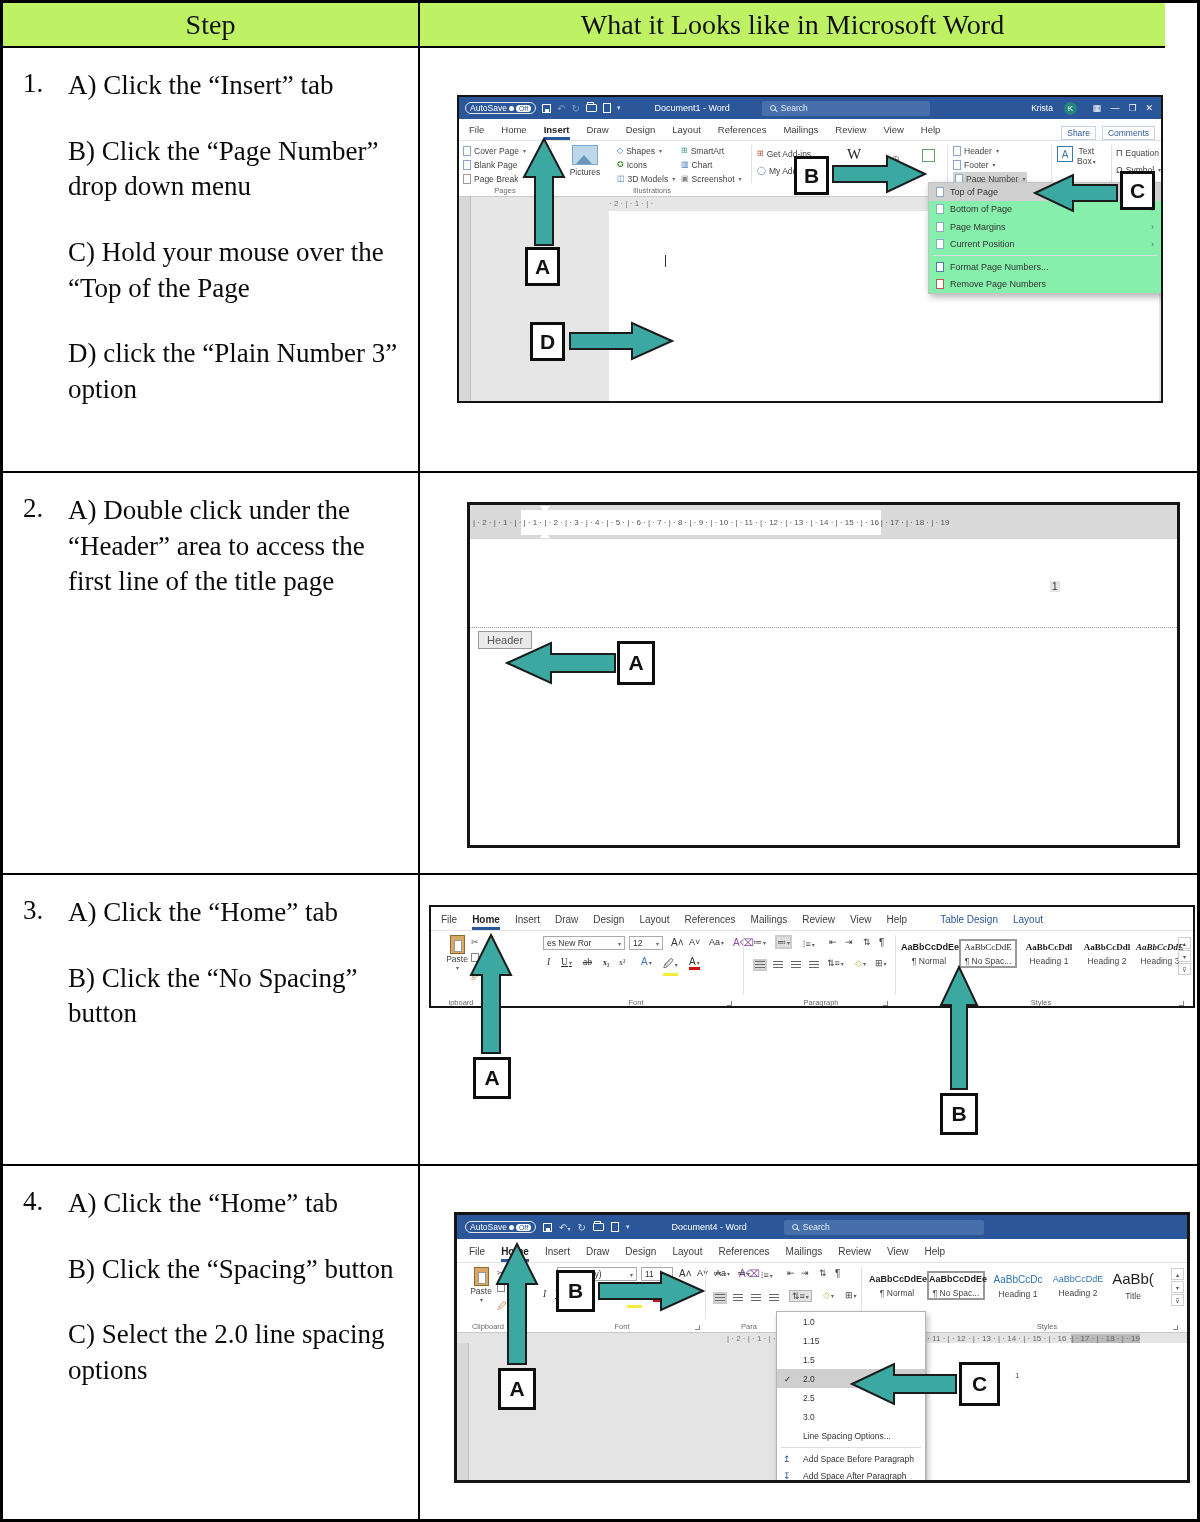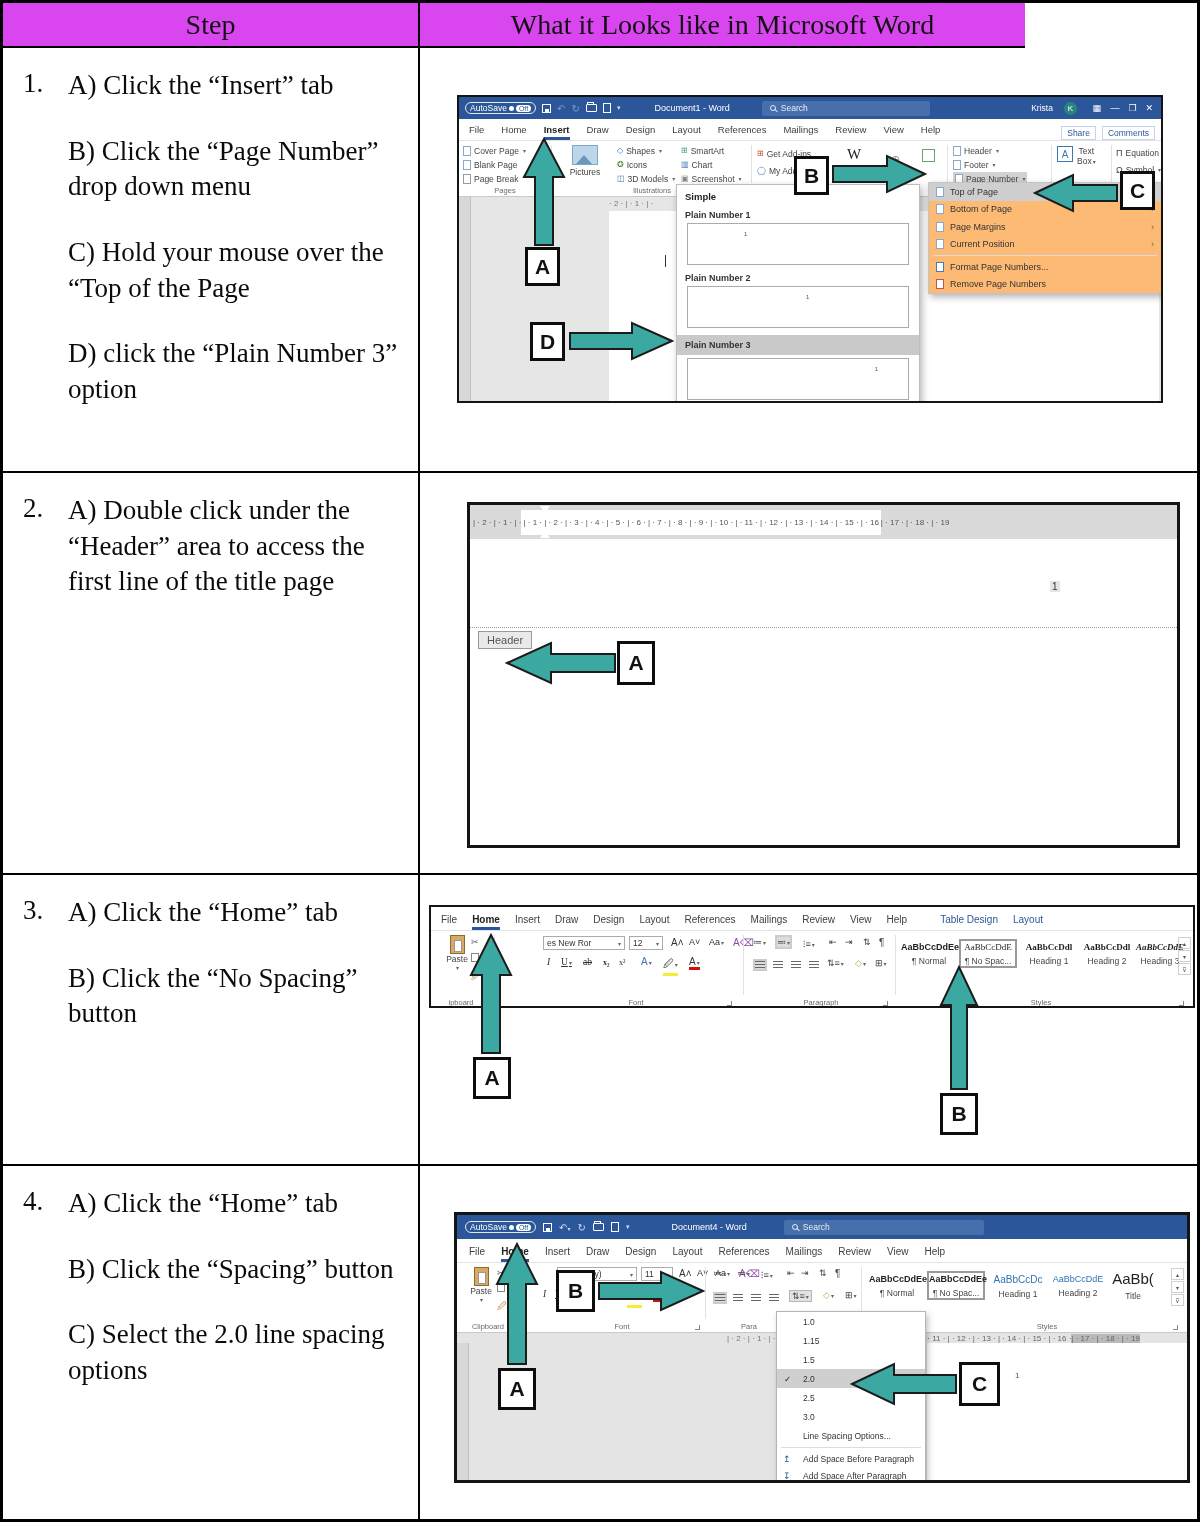--- a/index.html
+++ b/index.html
@@ -1,20 +1,20 @@
 <!DOCTYPE html>
 <html><head>
 <meta charset="utf-8">
 <style>
 * { margin:0; padding:0; box-sizing:border-box; }
 body { background:#fff; font-family:"Liberation Sans",sans-serif; }
 .page { position:relative; width:1200px; height:1522px; border:3px solid #000; background:#fff; overflow:hidden; }
 
 
-.hrow { position:absolute; left:0; top:0; width:1022px; height:45px; background:#d946ef; border-bottom:2px solid #000; display:flex; }
+.hrow { position:absolute; left:0; top:0; width:1162px; height:45px; background:#bef264; border-bottom:2px solid #000; display:flex; }
 .hc1 { width:417px; border-right:2px solid #000; display:flex; align-items:center; justify-content:center; }
 .hc2 { flex:1; display:flex; align-items:center; justify-content:center; }
 .htxt { font-family:"Liberation Serif",serif; font-size:28px; color:#111; }
 .row { position:absolute; left:0; width:1194px; display:flex; }
 .r1 { top:45px; height:425px; border-bottom:2px solid #000; }
 .r2 { top:470px; height:402px; border-bottom:2px solid #000; }
 .r3 { top:872px; height:291px; border-bottom:2px solid #000; }
 .r4 { top:1163px; height:353px; }
 .lc { width:417px; border-right:2px solid #000; padding:20px 12px 0 20px; display:flex; font-family:"Liberation Serif",serif; font-size:27px; color:#0b0b0b; }
 .lc .n { width:45px; flex:none; }
@@ -59,21 +59,21 @@
 .stylecard { position:absolute; text-align:center; padding-top:3px; }
 .sprev { font-size:9px; font-weight:bold; color:#1f1f1f; white-space:nowrap; }
 .sprev.blue { color:#2e74b5; font-weight:normal; }
 .sprev.big { font-size:15px; font-weight:normal; }
 .slbl { font-size:8.5px; color:#444; margin-top:4px; white-space:nowrap; }
 .stylecard.sel { border:2px solid #9a9a9a; padding-top:1px; }
 .scrollcol { position:absolute; display:flex; flex-direction:column; gap:1px; }
 .scrollcol span { width:13px; height:12px; border:1px solid #d0d0d0; font-size:6px; color:#555; display:flex; align-items:center; justify-content:center; }
 
 
-.menu { position:absolute; background:#fdba74; border:1px solid #c3c3c3; box-shadow:2px 3px 7px rgba(0,0,0,.3); z-index:22; }
+.menu { position:absolute; background:#86efac; border:1px solid #c3c3c3; box-shadow:2px 3px 7px rgba(0,0,0,.3); z-index:22; }
 .mitem { display:flex; align-items:center; height:17.5px; padding:0 7px; gap:6px; font-size:9px; color:#333; }
 .mitem.hl { background:#cfcfcf; }
 .chev { margin-left:auto; color:#666; font-size:9px; }
 .msep { height:1px; background:#ddd; margin:2px 4px; }
 .gallery { position:absolute; background:#fff; border:1px solid #bdbdbd; box-shadow:2px 3px 7px rgba(0,0,0,.3); z-index:20; overflow:hidden; }
 .gtitle { font-size:9.5px; font-weight:bold; color:#222; padding:6px 8px 0 8px; }
 .glbl { font-size:9px; font-weight:bold; color:#333; padding:8px 8px 0 8px; }
 .glbl.hl3 { background:#c9c9c9; padding:5px 8px; margin-top:7px; }
 .gbox { height:42px; border:1px solid #ababab; background:#fff; position:relative; margin:3px 10px 0 10px; }
 .gnum { position:absolute; top:7px; font-size:6px; color:#555; }
@@ -278,35 +278,20 @@
           </div>
         </div>
 
         <div class="docarea" style="left:0;top:100px;right:0;bottom:0;">
           <div class="vruler"></div>
           <span class="ruler" style="position:absolute;left:150px;top:2px;color:#777;">· 2 · | · 1 · | ·</span>
           <div class="wpage" style="left:150px;top:14px;right:2px;bottom:0;"></div>
           <div style="position:absolute;left:206px;top:58px;width:1px;height:12px;background:#333;"></div>
         </div>
 
-        <div class="gallery" style="left:217px;top:87px;width:244px;height:221px;">
-          <div class="gtitle">Simple</div>
-          <div class="glbl">Plain Number 1</div>
-          <div class="gbox">
-              <span class="gnum" style="left:56px;">1</span>
-            </div>
-          <div class="glbl">Plain Number 2</div>
-          <div class="gbox">
-              <span class="gnum" style="left:118px;">1</span>
-            </div>
-          <div class="glbl hl3">Plain Number 3</div>
-          <div class="gbox">
-              <span class="gnum" style="right:30px;">1</span>
-            </div>
-        </div>
 
         <div class="menu" style="left:469px;top:85px;width:234px;">
           <div class="mitem hl">
               <span class="mi"></span>
               <span>Top of Page</span>
             </div>
           <div class="mitem">
               <span class="mi"></span>
               <span>Bottom of Page</span>
               <span class="chev">›</span>

